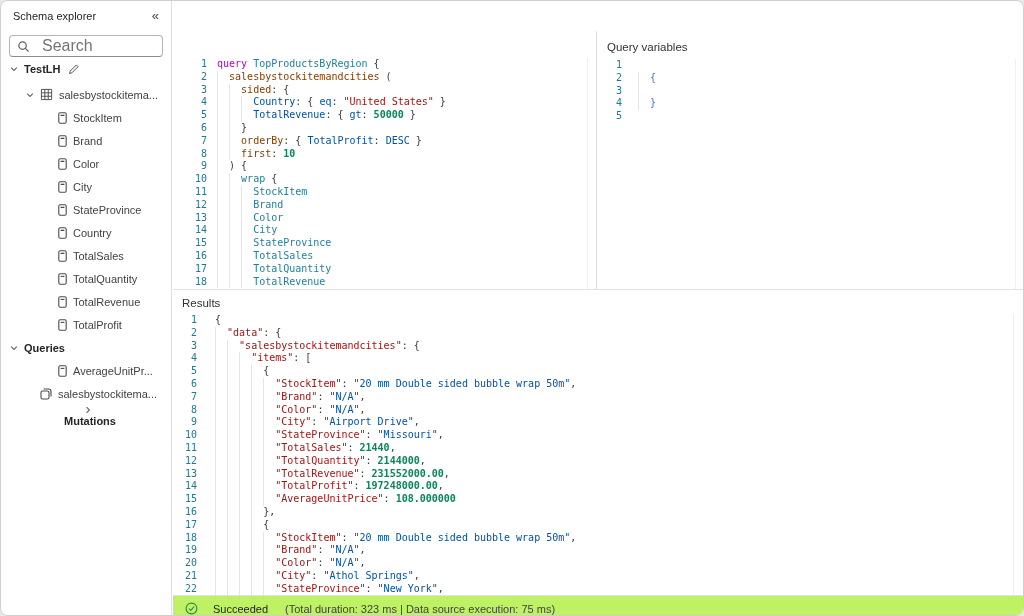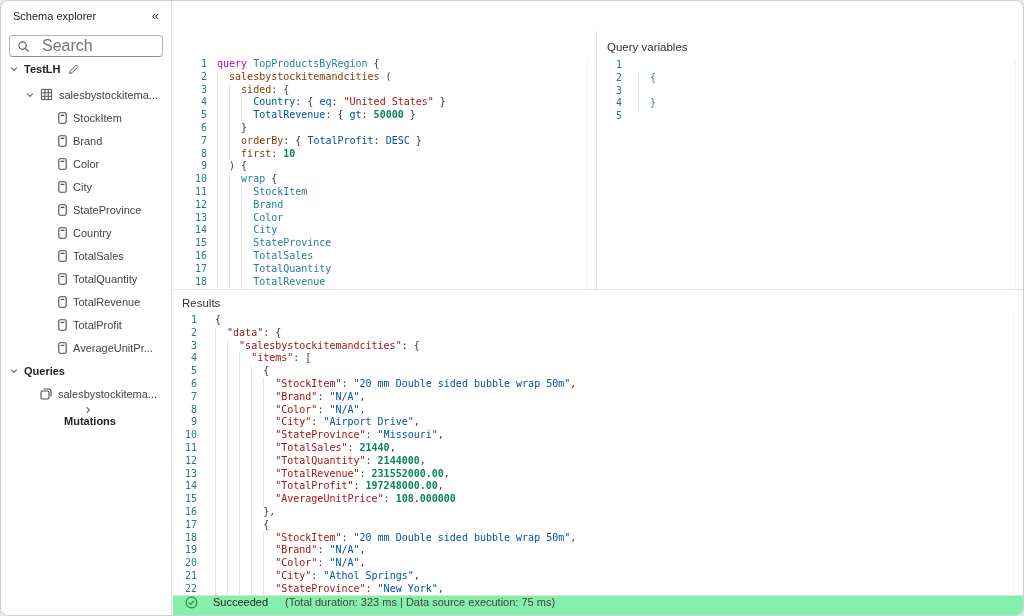--- a/index.html
+++ b/index.html
@@ -78,22 +78,22 @@
   .tk-t { color:#267F99; }   
   .tk-f { color:#863B00; }   
   .tk-a { color:#0451A5; }   
   .tk-s { color:#A31515; }   
   .tk-n { color:#098658;font-weight:bold; }   
   .tk-p { color:#3B3B3B; }   
   .tk-d { color:#242424; }   
   .tk-b { color:#4976D3; }   
 
   
-  .statusbar { position:absolute; left:0; right:0; top:594px; bottom:0; background:#86efac;
-               border-top:1px solid #e0e0e0; display:flex; align-items:flex-start;
+  .statusbar { position:absolute; left:0; right:0; top:594px; bottom:0; background:#bef264;
+               border-top:1px solid #e0e0e0; display:flex; align-items:flex-end;
                padding-left:12px; gap:9px; }
   .status-label { font-size:11px; color:#242424; }
   .status-details { font-size:11px; color:#424242; margin-left:8px; }
 </style>
 </head>
 <body>
 
 <div class="app">
 
   <aside class="sidebar">
@@ -220,36 +220,36 @@
         </div>
         <div class="tree-row" style="padding-left: 57px;">
           <span class="tico">
             <svg width="9" height="12" viewBox="0 0 9 12">
               <rect x="0.8" y="0.8" width="7.4" height="10.4" rx="1.4" fill="none" stroke="#4a4a4a" stroke-width="1.1"></rect>
               <path d="M2.6 3.4h3.8" stroke="#4a4a4a" stroke-width="1.1"></path>
             </svg>
           </span>
           <span class="tree-label">TotalProfit</span>
         </div>
-        <div class="tree-row" style="padding-left: 57px;">
-          <span class="tico">
-            <svg width="9" height="12" viewBox="0 0 9 12">
-              <rect x="0.8" y="0.8" width="7.4" height="10.4" rx="1.4" fill="none" stroke="#4a4a4a" stroke-width="1.1"></rect>
-              <path d="M2.6 3.4h3.8" stroke="#4a4a4a" stroke-width="1.1"></path>
-            </svg>
-          </span>
-          <span class="tree-label">AverageUnitPr...</span>
-        </div>
         <div class="tree-row bold" style="padding-left: 8px;">
           <span class="tree-chev">
             <svg width="10" height="10" viewBox="0 0 10 10">
               <path d="M2.2 3.6L5 6.4 7.8 3.6" fill="none" stroke="#616161" stroke-width="1.1"></path>
             </svg>
           </span>
           <span class="tree-label">Queries</span>
+        </div>
+        <div class="tree-row" style="padding-left: 57px;">
+          <span class="tico">
+            <svg width="9" height="12" viewBox="0 0 9 12">
+              <rect x="0.8" y="0.8" width="7.4" height="10.4" rx="1.4" fill="none" stroke="#4a4a4a" stroke-width="1.1"></rect>
+              <path d="M2.6 3.4h3.8" stroke="#4a4a4a" stroke-width="1.1"></path>
+            </svg>
+          </span>
+          <span class="tree-label">AverageUnitPr...</span>
         </div>
         <div class="tree-row" style="padding-left: 39px;">
           <span class="tico">
             <svg width="12" height="12" viewBox="0 0 12 12">
               <rect x="1" y="3" width="8" height="8" rx="1.6" fill="none" stroke="#4a4a4a" stroke-width="1.1"></rect>
               <path d="M3.6 1h5A2.4 2.4 0 0 1 11 3.4v5" fill="none" stroke="#4a4a4a" stroke-width="1.1"></path>
             </svg>
           </span>
           <span class="tree-label">salesbystockitema...</span>
         </div>

